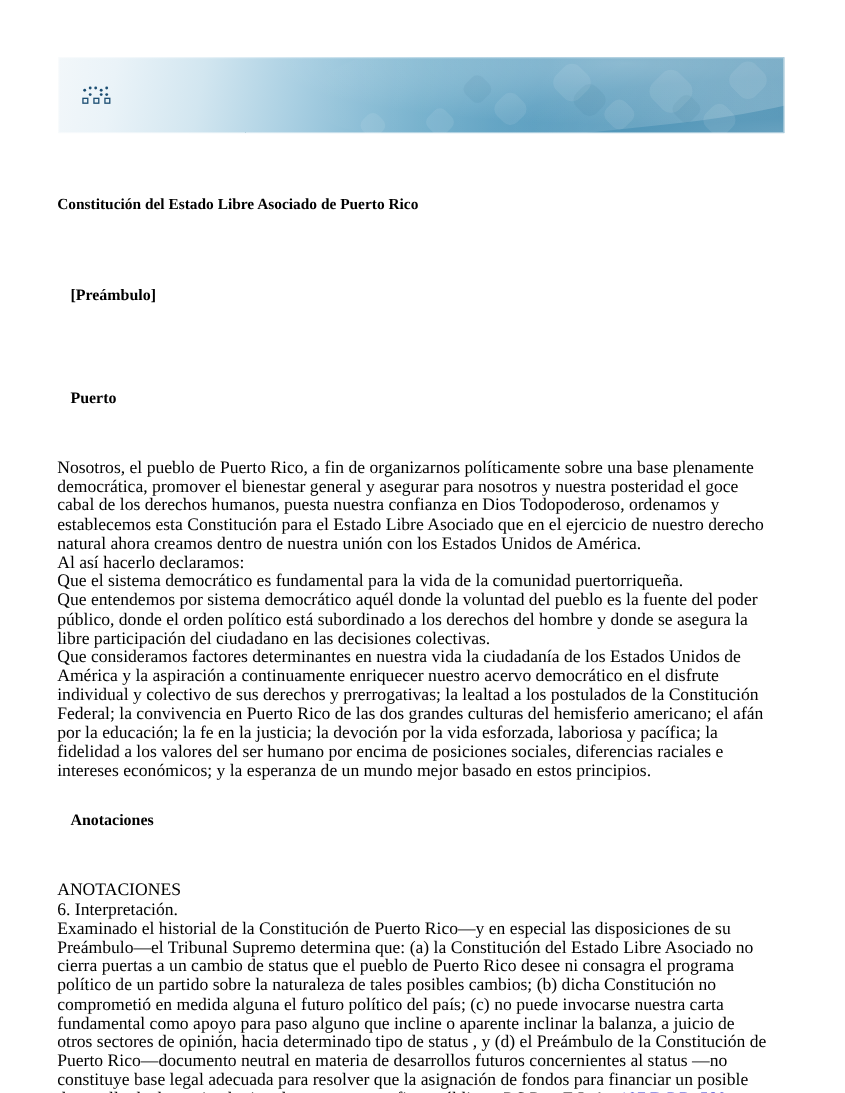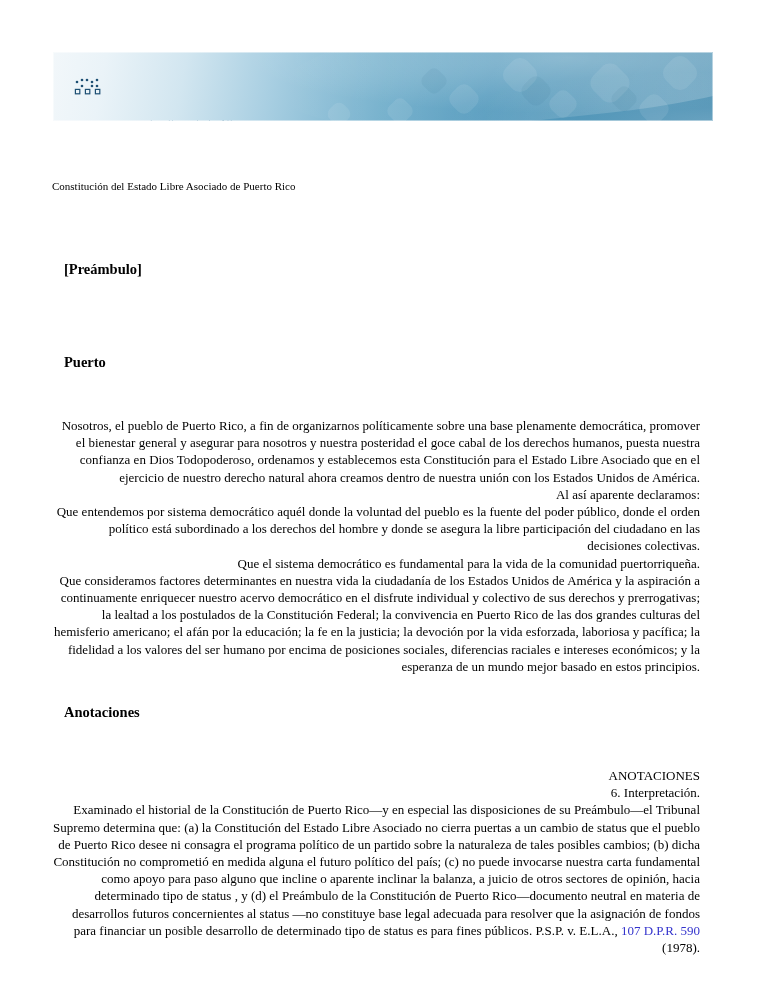--- a/index.html
+++ b/index.html
@@ -113,36 +113,36 @@
   }
 
   
   .content {
     position: absolute;
     left: 52px;
     top: 178px;
     width: 648px;
   }
   .doc-title {
-    font-size: 11px;
-    font-weight: normal;
+    font-size: 14px;
+    font-weight: bold;
     line-height: 17px;
     margin: 0;
   }
   .heading {
     font-size: 14.5px;
     font-weight: bold;
     line-height: 17px;
     margin: 12px;
   }
   .para {
-    font-size: 13px;
+    font-size: 16px;
     line-height: 17.2px;
     margin: 0;
-    text-align: right;
+    text-align: left;
   }
   .spacer-lg { height: 54px; }
   .spacer-md { height: 52px; }
   .spacer-sm { height: 17px; }
   .spacer-xs { height: 34px; }
 
   .cite-link {
     color: #3333cc;
     text-decoration: none;
   }
@@ -210,23 +210,23 @@
 
     <h2 class="heading">[Preámbulo]</h2>
 
     <div class="spacer-md"></div>
 
     <h2 class="heading">Puerto</h2>
 
     <div class="spacer-xs"></div>
 
     <p class="para">Nosotros, el pueblo de Puerto Rico, a fin de organizarnos políticamente sobre una base plenamente democrática, promover el bienestar general y asegurar para nosotros y nuestra posteridad el goce cabal de los derechos humanos, puesta nuestra confianza en Dios Todopoderoso, ordenamos y establecemos esta Constitución para el Estado Libre Asociado que en el ejercicio de nuestro derecho natural ahora creamos dentro de nuestra unión con los Estados Unidos de América.</p>
-    <p class="para">Al así aparente declaramos:</p>
+    <p class="para">Al así hacerlo declaramos:</p>
+    <p class="para">Que el sistema democrático es fundamental para la vida de la comunidad puertorriqueña.</p>
     <p class="para">Que entendemos por sistema democrático aquél donde la voluntad del pueblo es la fuente del poder público, donde el orden político está subordinado a los derechos del hombre y donde se asegura la libre participación del ciudadano en las decisiones colectivas.</p>
-    <p class="para">Que el sistema democrático es fundamental para la vida de la comunidad puertorriqueña.</p>
     <p class="para">Que consideramos factores determinantes en nuestra vida la ciudadanía de los Estados Unidos de América y la aspiración a continuamente enriquecer nuestro acervo democrático en el disfrute individual y colectivo de sus derechos y prerrogativas; la lealtad a los postulados de la Constitución Federal; la convivencia en Puerto Rico de las dos grandes culturas del hemisferio americano; el afán por la educación; la fe en la justicia; la devoción por la vida esforzada, laboriosa y pacífica; la fidelidad a los valores del ser humano por encima de posiciones sociales, diferencias raciales e intereses económicos; y la esperanza de un mundo mejor basado en estos principios.</p>
 
     <div class="spacer-sm"></div>
 
     <h2 class="heading">Anotaciones</h2>
 
     <div class="spacer-xs"></div>
 
     <p class="para">ANOTACIONES</p>
     <p class="para">6. Interpretación.</p>

